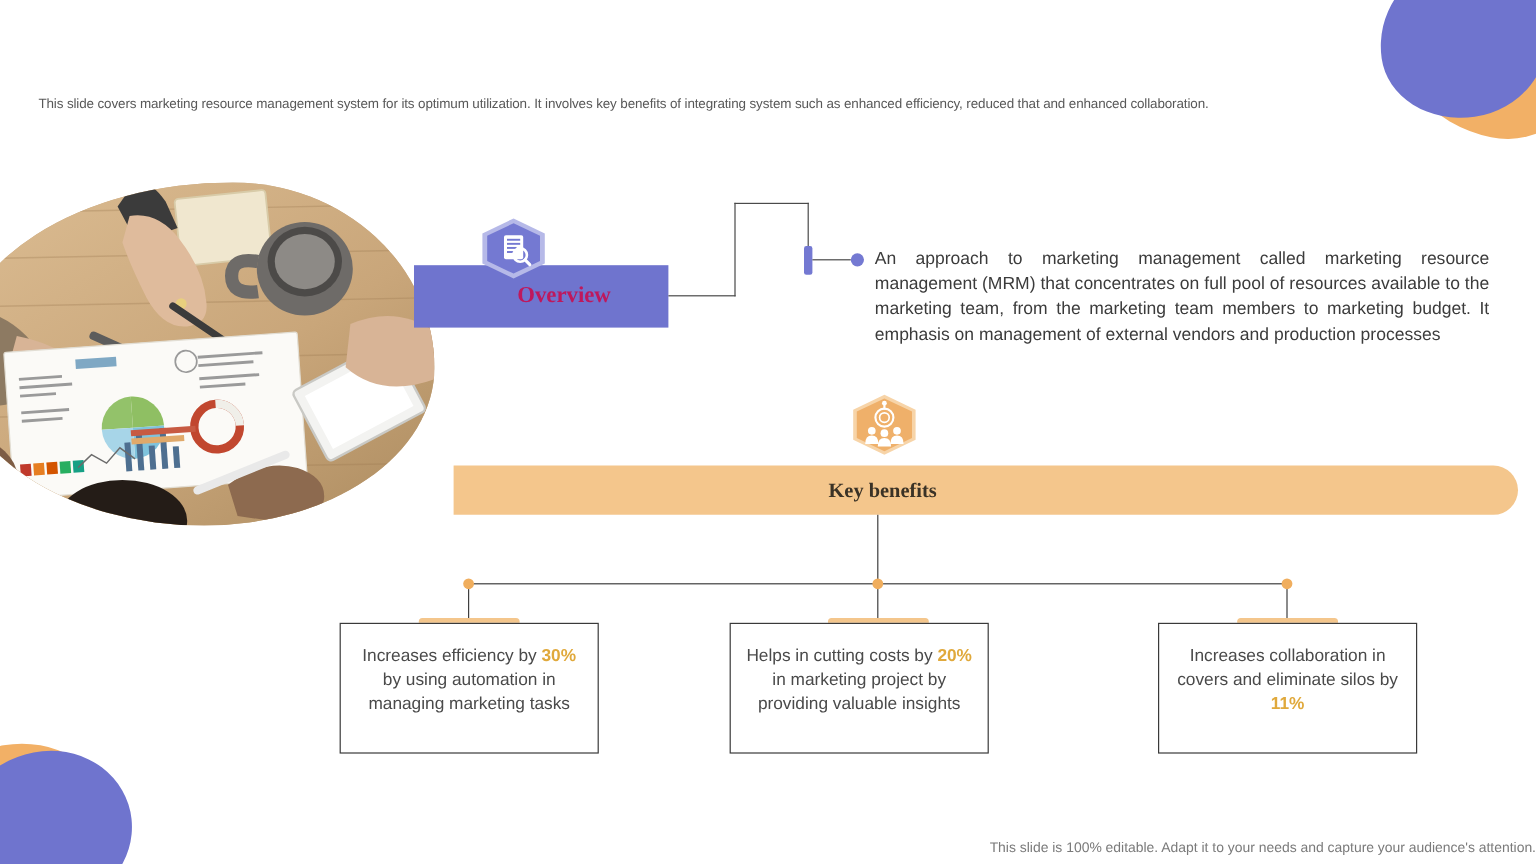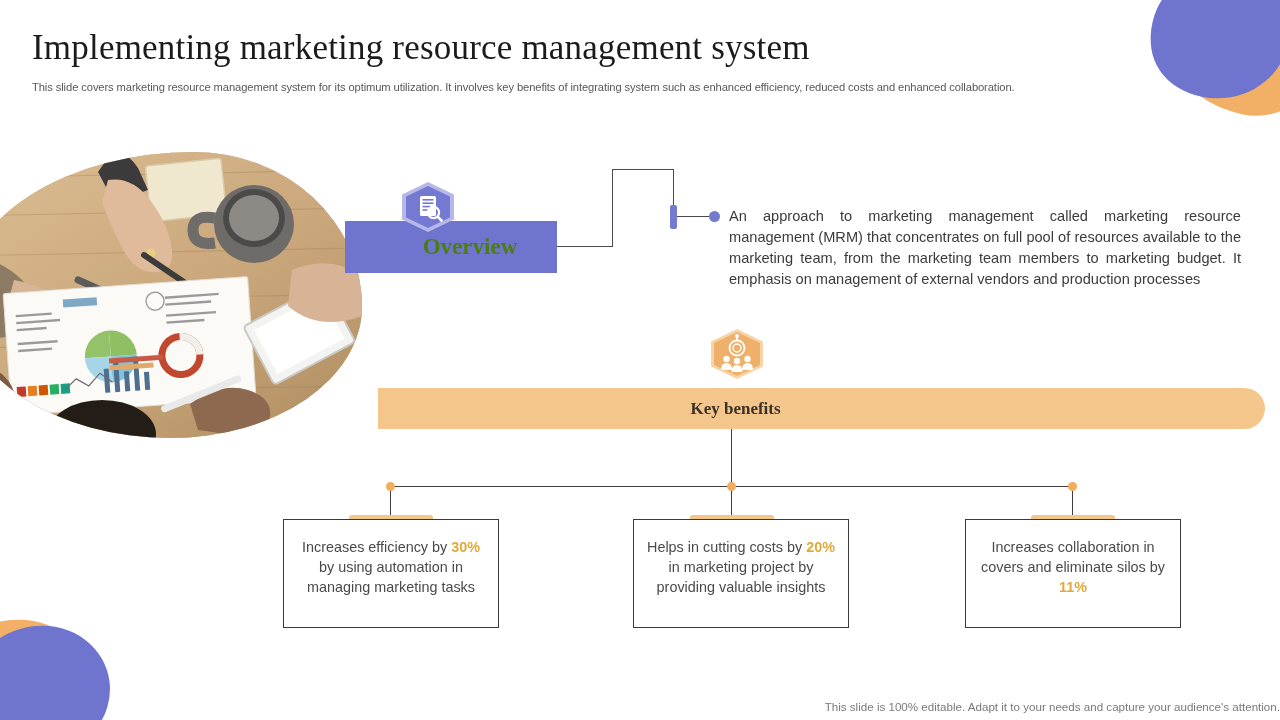--- a/index.html
+++ b/index.html
@@ -131,23 +131,23 @@
   }
   .overview-label {
     position: absolute;
     left: 345px;
     top: 221px;
     width: 212px;
     height: 52px;
     line-height: 52px;
     text-align: center;
     font-family: "Liberation Serif", serif;
-    font-size: 23px;
+    font-size: 19px;
     font-weight: bold;
-    color: #4d7c0f;
+    color: #be185d;
     text-indent: 38px;
   }
   .hex-overview {
     position: absolute;
     left: 400px;
     top: 181px;
     width: 56px;
     height: 52px;
   }
 
@@ -245,21 +245,21 @@
   .bbox {
     position: absolute;
     top: 519px;
     width: 216px;
     height: 109px;
     border: 1px solid #3a3a3a;
     box-sizing: border-box;
     background: #ffffff;
   }
   .bbox-1 { left: 283px; }
-  .bbox-2 { left: 633px; }
+  .bbox-2 { left: 608px; }
   .bbox-3 { left: 965px; }
   .bbox-cap {
     position: absolute;
     top: 515px;
     width: 84px;
     height: 7px;
     background: #f4c68c;
     border-radius: 3px;
   }
   .bcap-1 { left: 349px; }
@@ -294,22 +294,21 @@
 </head>
 <body>
 
 <div class="slide">
 
   <div class="blob blob-tr-orange"></div>
   <div class="blob blob-tr-purple"></div>
   <div class="blob blob-bl-orange"></div>
   <div class="blob blob-bl-purple"></div>
 
-  <div class="title">Implementing marketing resource management system</div>
-  <div class="subtitle">This slide covers marketing resource management system for its optimum utilization. It involves key benefits of integrating system such as enhanced efficiency, reduced costs and enhanced collaboration.</div>
+  <div class="subtitle">This slide covers marketing resource management system for its optimum utilization. It involves key benefits of integrating system such as enhanced efficiency, reduced that and enhanced collaboration.</div>
 
   <div class="photo-wrap">
     <div class="photo">
       <svg width="400" height="286" viewBox="0 0 400 286" xmlns="http://www.w3.org/2000/svg">
         <defs>
           <linearGradient id="wood" x1="0" y1="0" x2="1" y2="1">
             <stop offset="0%" stop-color="#d9b98e"></stop>
             <stop offset="45%" stop-color="#cfae81"></stop>
             <stop offset="100%" stop-color="#b99straight"></stop>
           </linearGradient>

